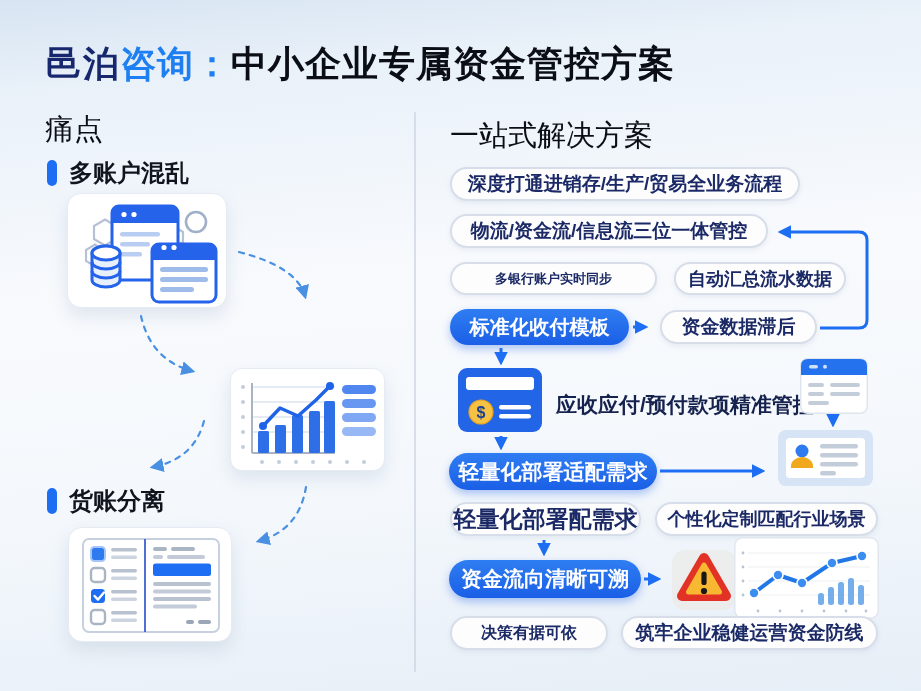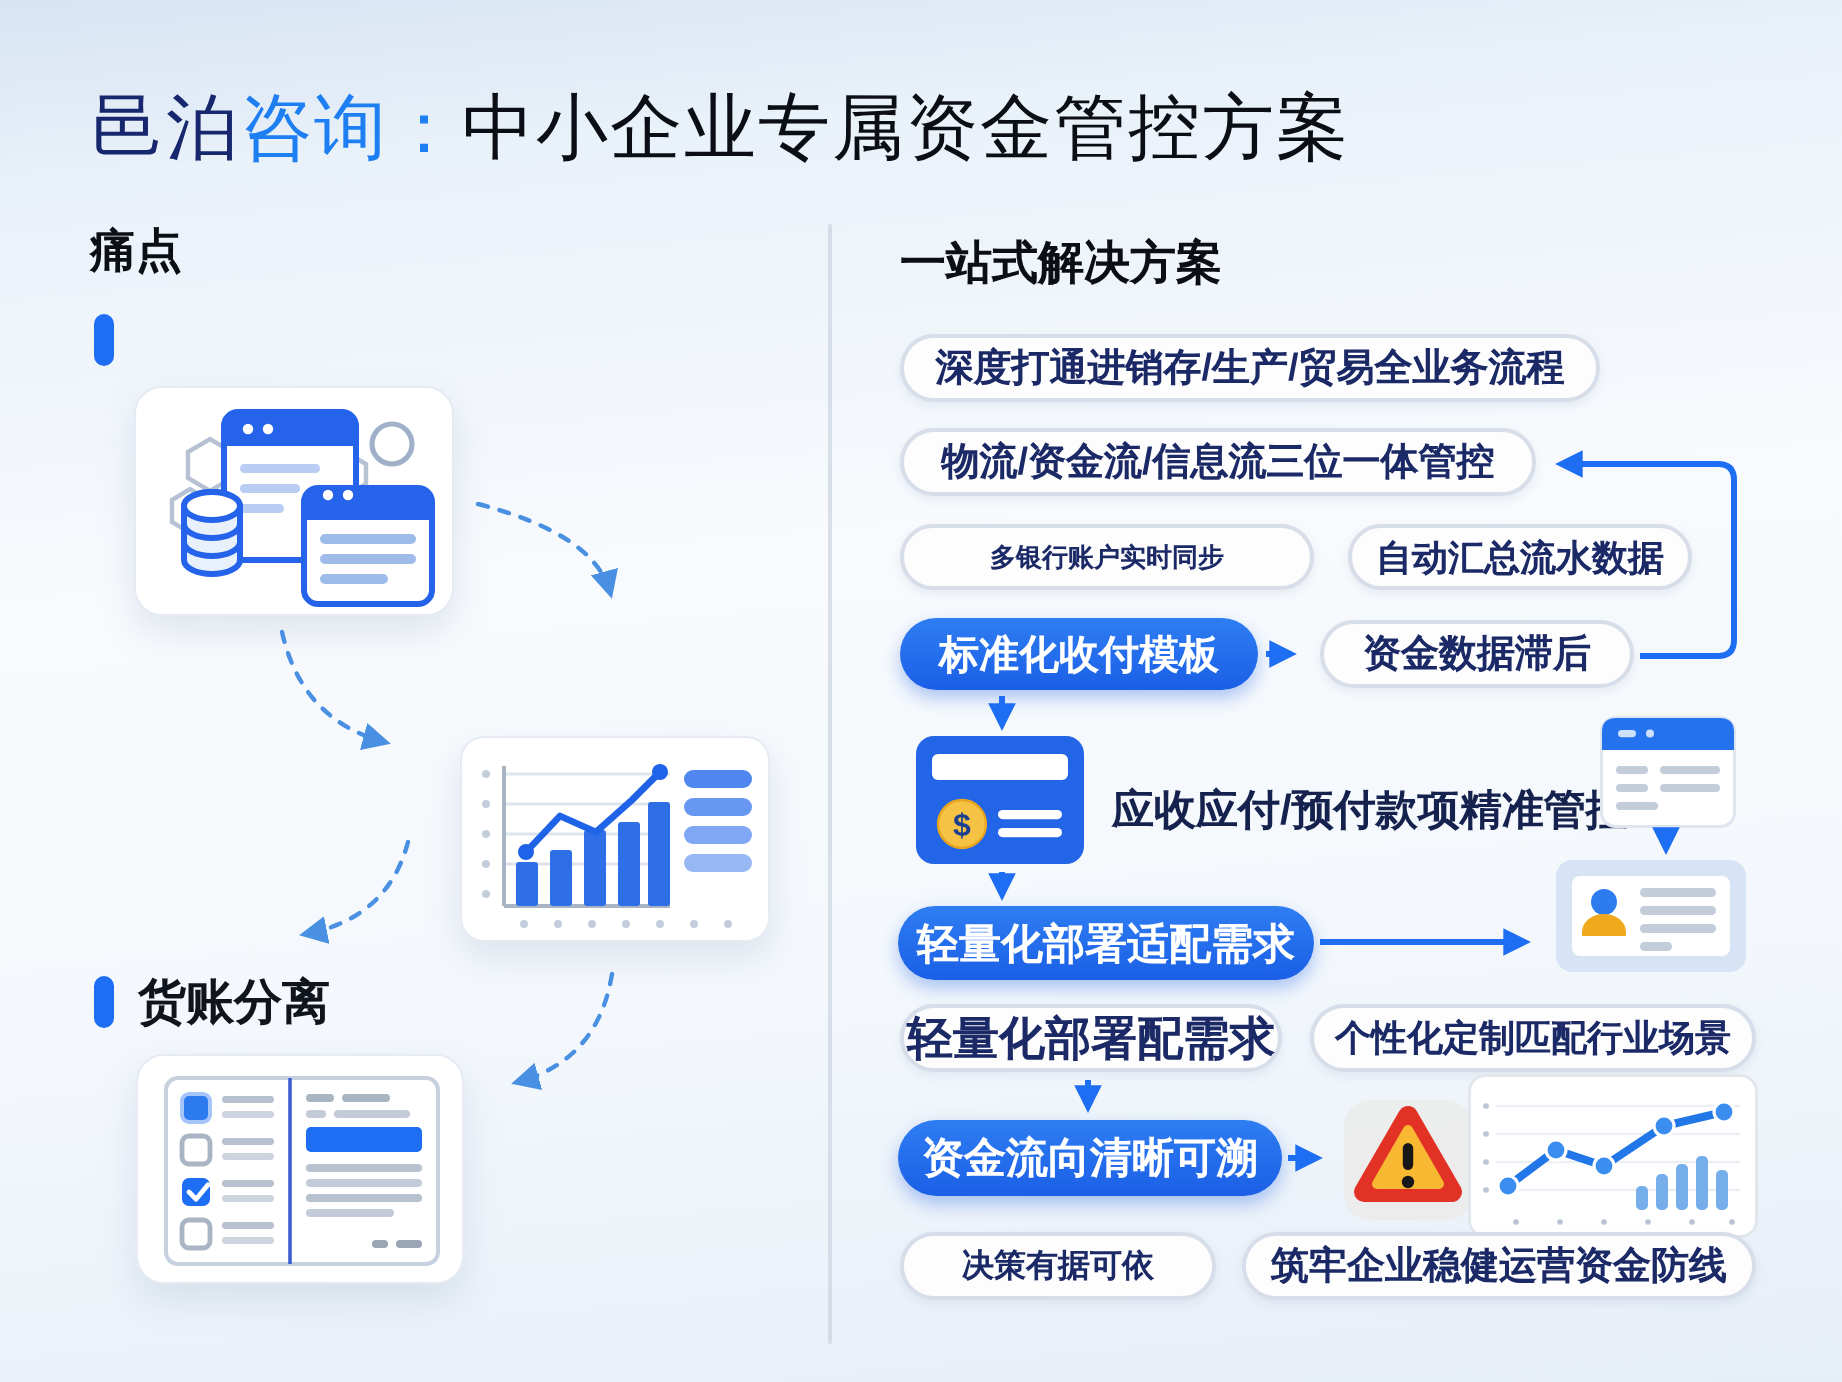--- a/index.html
+++ b/index.html
@@ -1,24 +1,24 @@
 <!DOCTYPE html>
 <html><head>
 <meta charset="utf-8">
 <style>
   *{margin:0;padding:0;box-sizing:border-box}
   html,body{width:921px;height:691px}
   body{font-family:"Liberation Sans","DejaVu Sans",sans-serif;}
   #canvas{position:relative;width:921px;height:691px;overflow:hidden;
     background:linear-gradient(175deg,#d7e4f2 0%,#e9f1f9 12%,#f8fafd 40%,#f4f8fc 68%,#e6eef7 100%);}
   .abs{position:absolute}
-  .title{left:46px;top:40px;font-size:36px;font-weight:400;letter-spacing:1px;color:#0b0e14;white-space:nowrap}
+  .title{left:46px;top:40px;font-size:36px;font-weight:700;letter-spacing:1px;color:#0b0e14;white-space:nowrap}
   .navy{color:#17276e}
   .blue-t{color:#1e7ff2}
-  .col-heading{font-size:23px;font-weight:700;color:#0b0e14;white-space:nowrap}
+  .col-heading{font-size:29px;font-weight:400;color:#0b0e14;white-space:nowrap}
   .pain-label{display:flex;align-items:center;gap:12px;font-size:24px;font-weight:800;color:#10141c;white-space:nowrap}
   .mark{width:10px;height:26px;border-radius:5px;background:#1d6ef2;flex:none}
   .card{background:#fff;border:1px solid #e6ebf3;border-radius:14px;box-shadow:0 8px 18px rgba(125,148,182,.20)}
   .pill{display:flex;align-items:center;justify-content:center;border-radius:999px;font-weight:800;white-space:nowrap}
   .pill.white{background:#fdfdfe;border:2px solid #d8dee9;color:#1b2a66;box-shadow:0 2px 5px rgba(140,160,190,.16)}
   .pill.blue{background:linear-gradient(180deg,#2f7df2,#1a5fe6);color:#fff;box-shadow:0 4px 9px rgba(30,95,230,.35)}
   .divider{width:2px;background:#c7d1de;opacity:.65;border-radius:1px}
   .receivable{font-size:21px;font-weight:800;color:#16224e;white-space:nowrap}
   svg{display:block}
   .overlay{pointer-events:none}
@@ -31,20 +31,21 @@
   <div class="abs title">
     <span class="navy">邑泊</span><span class="blue-t">咨询</span><span class="blue-t">：</span><span>中小企业专属资金管控方案</span>
   </div>
 
   <div class="abs divider" style="left:414px;top:112px;height:560px"></div>
 
   <div class="abs col-heading" style="left:45px;top:110px">痛点</div>
 
   <div class="abs pain-label" style="left:47px;top:157px">
     <span class="mark"></span>
+    <span>多账户混乱</span>
   </div>
 
   <div class="abs card" style="left:67px;top:193px;width:160px;height:115px">
     <svg viewBox="0 0 160 115" width="160" height="115">
       <path d="M26 32 l11 -6.5 11 6.5 v13 l-11 6.5 -11 -6.5 z" fill="none" stroke="#b6c2d4" stroke-width="2.2"></path>
       <path d="M18 56 l9 -5.5 9 5.5 v11 l-9 5.5 -9 -5.5 z" fill="none" stroke="#b6c2d4" stroke-width="2.2"></path>
       <path d="M98 38 l8.5 -5 8.5 5 v10 l-8.5 5 -8.5 -5 z" fill="none" stroke="#b6c2d4" stroke-width="2.2"></path>
       <circle cx="128" cy="28" r="10" fill="none" stroke="#9fb0c8" stroke-width="2.6"></circle>
       <rect x="44" y="12" width="66" height="74" rx="7" fill="#fff" stroke="#2563eb" stroke-width="3"></rect>
       <path d="M44 19 q0 -7 7 -7 h52 q7 0 7 7 v10 h-66 z" fill="#2563eb"></path>

